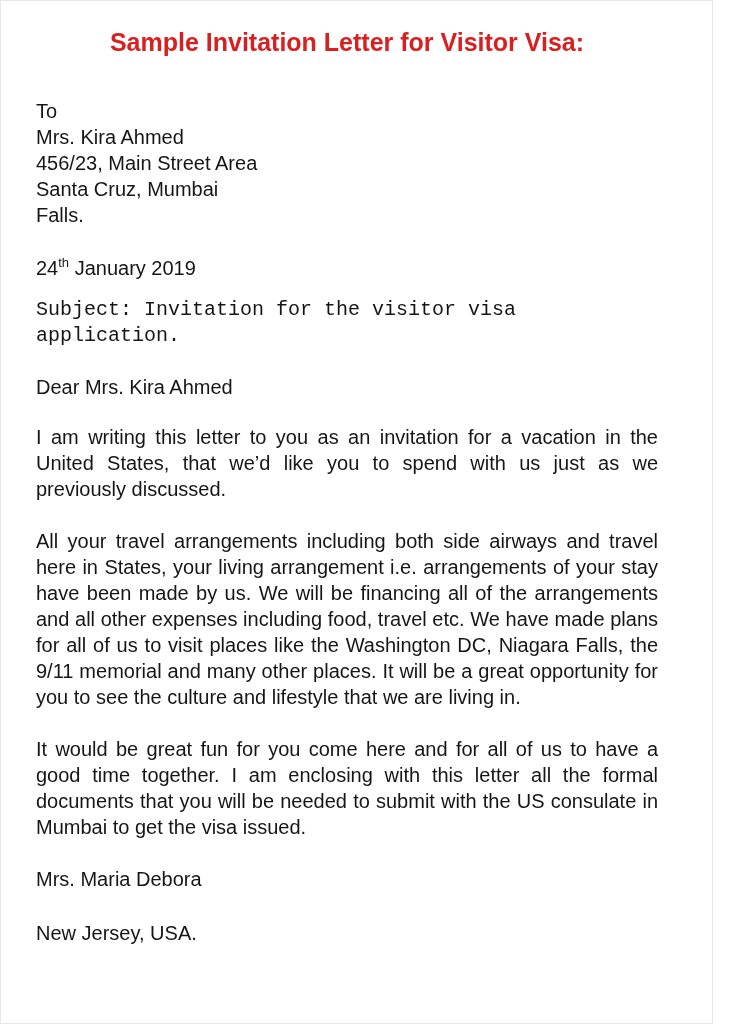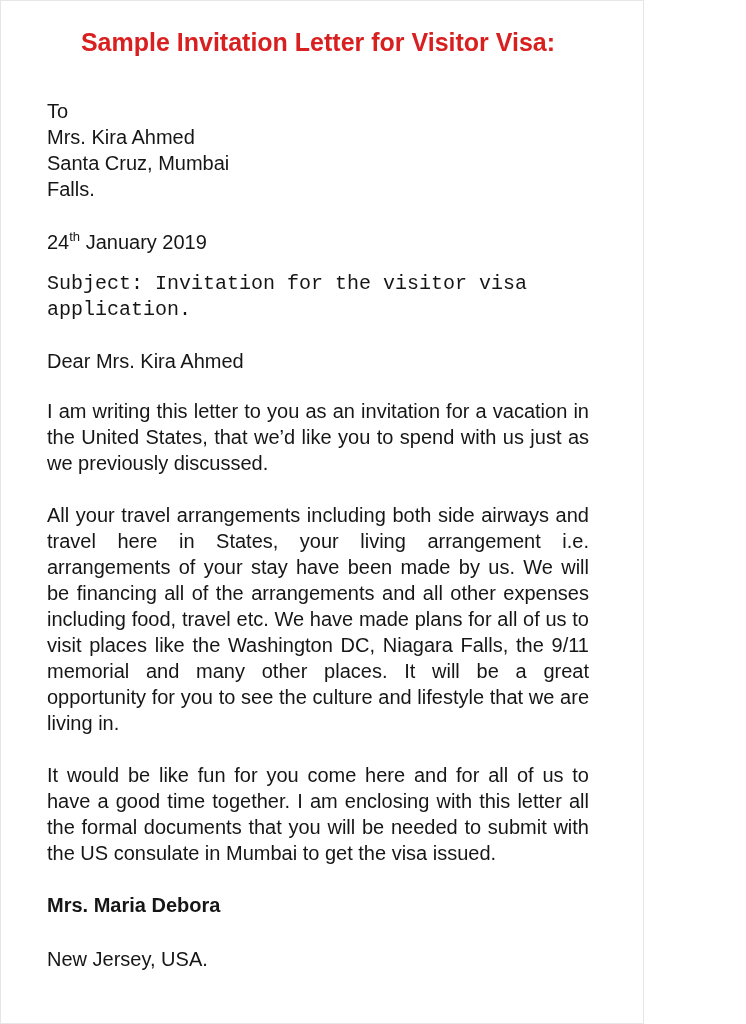--- a/index.html
+++ b/index.html
@@ -2,26 +2,26 @@
 <html><head>
 <meta charset="utf-8">
 <style>
   html, body {
     margin: 0;
     padding: 0;
     background: #ffffff;
   }
   .page {
     position: relative;
-    width: 644px;
+    width: 713px;
     height: 1024px;
     box-sizing: border-box;
     background: #ffffff;
     border: 1px solid #e6e6e6;
-    padding: 26px 54px 0 46px;
+    padding: 26px 54px 0 35px;
     font-family: "Liberation Sans", sans-serif;
     color: #161616;
     font-size: 20px;
     line-height: 26px;
     overflow: hidden;
   }
   .title {
     font-size: 25px;
     line-height: 30px;
     font-weight: bold;
@@ -52,50 +52,50 @@
   }
   .body-para {
     text-align: justify;
     margin: 0 0 26px 0;
   }
   .closing-line {
     margin: 0 0 28px 0;
   }
   .signature-name {
     margin: 0 0 28px 0;
-    font-weight: bold;
   }
   .signature-location {
     margin: 0;
   }
 </style>
 </head>
 <body>
 
 <div class="page">
 
   <h1 class="title">Sample Invitation Letter for Visitor Visa:</h1>
 
   <div class="address-block">
     <div class="address-line">To</div>
     <div class="address-line">Mrs. Kira Ahmed</div>
+    <div class="address-line">456/23, Main Street Area</div>
     <div class="address-line">Santa Cruz, Mumbai</div>
     <div class="address-line">Falls.</div>
   </div>
 
   <div class="date-line"><span>24</span><sup>th</sup> <span>January 2019</span></div>
 
   <div class="subject-line">Subject: Invitation for the visitor visa application.</div>
 
   <div class="greeting">Dear Mrs. Kira Ahmed</div>
 
   <p class="body-para">I am writing this letter to you as an invitation for a vacation in the United States, that we’d like you to spend with us just as we previously discussed.</p>
 
   <p class="body-para">All your travel arrangements including both side airways and travel here in States, your living arrangement i.e. arrangements of your stay have been made by us. We will be financing all of the arrangements and all other expenses including food, travel etc. We have made plans for all of us to visit places like the Washington DC, Niagara Falls, the 9/11 memorial and many other places. It will be a great opportunity for you to see the culture and lifestyle that we are living in.</p>
 
-  <p class="body-para">It would be like fun for you come here and for all of us to have a good time together. I am enclosing with this letter all the formal documents that you will be needed to submit with the US consulate in Mumbai to get the visa issued.</p>
+  <p class="body-para">It would be great fun for you come here and for all of us to have a good time together. I am enclosing with this letter all the formal documents that you will be needed to submit with the US consulate in Mumbai to get the visa issued.</p>
 
 
   <div class="signature-name">Mrs. Maria Debora</div>
 
   <div class="signature-location">New Jersey, USA.</div>
 
 </div>
 
 </body></html>

